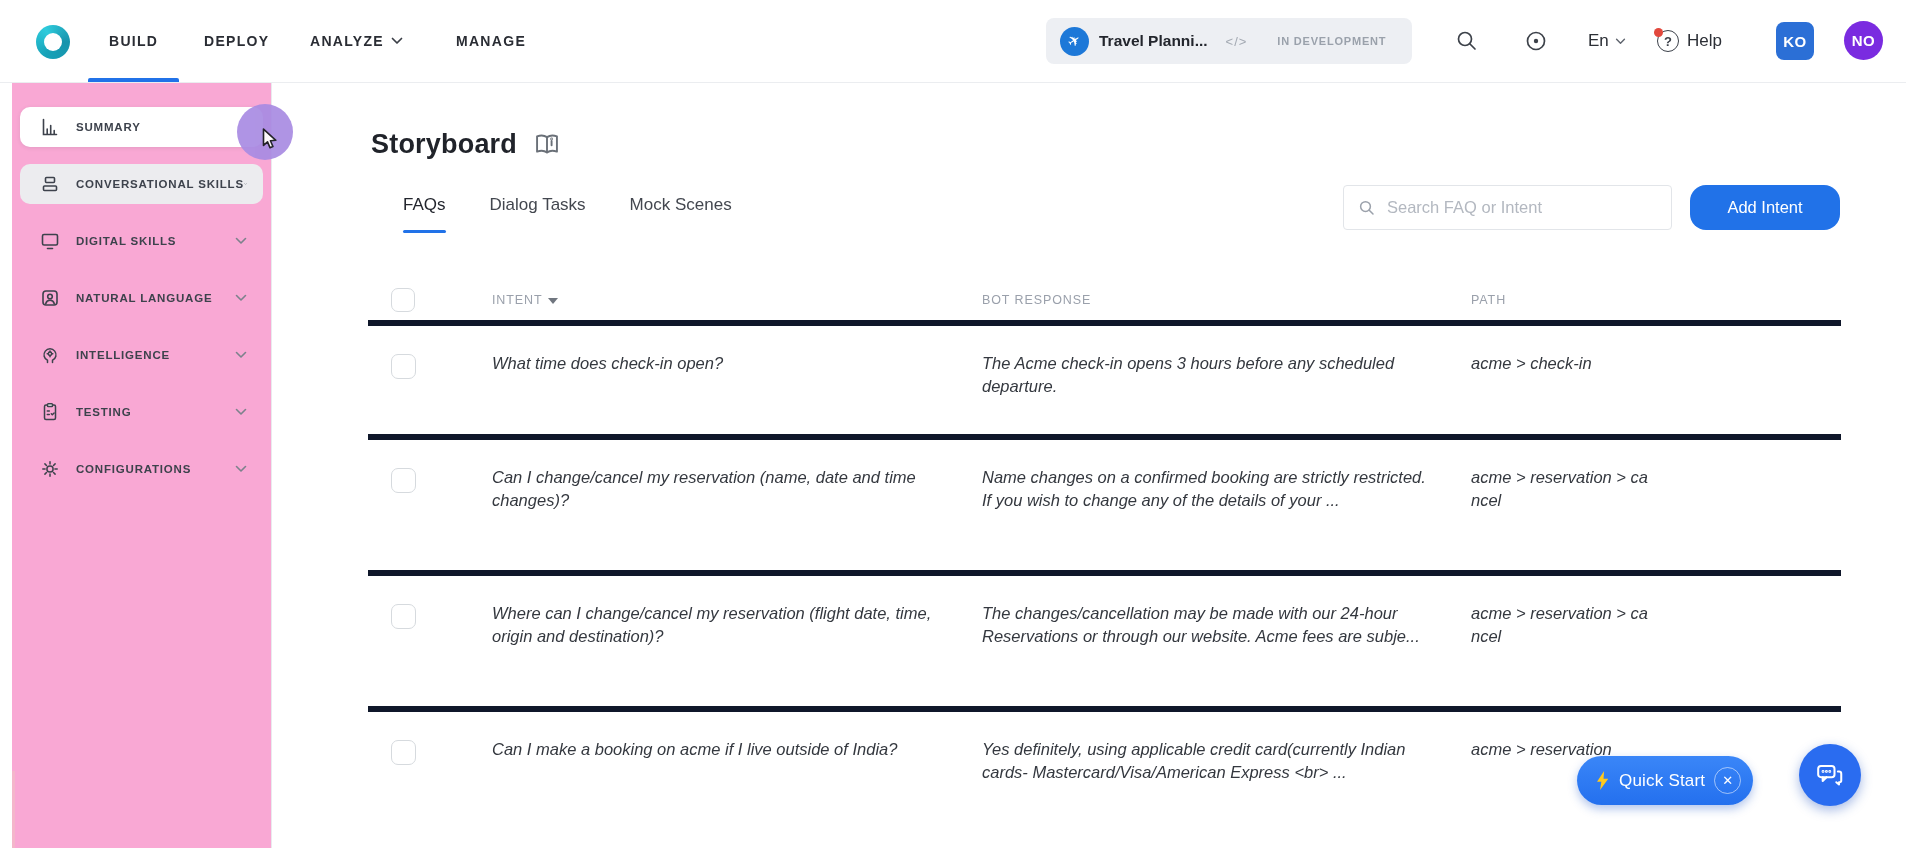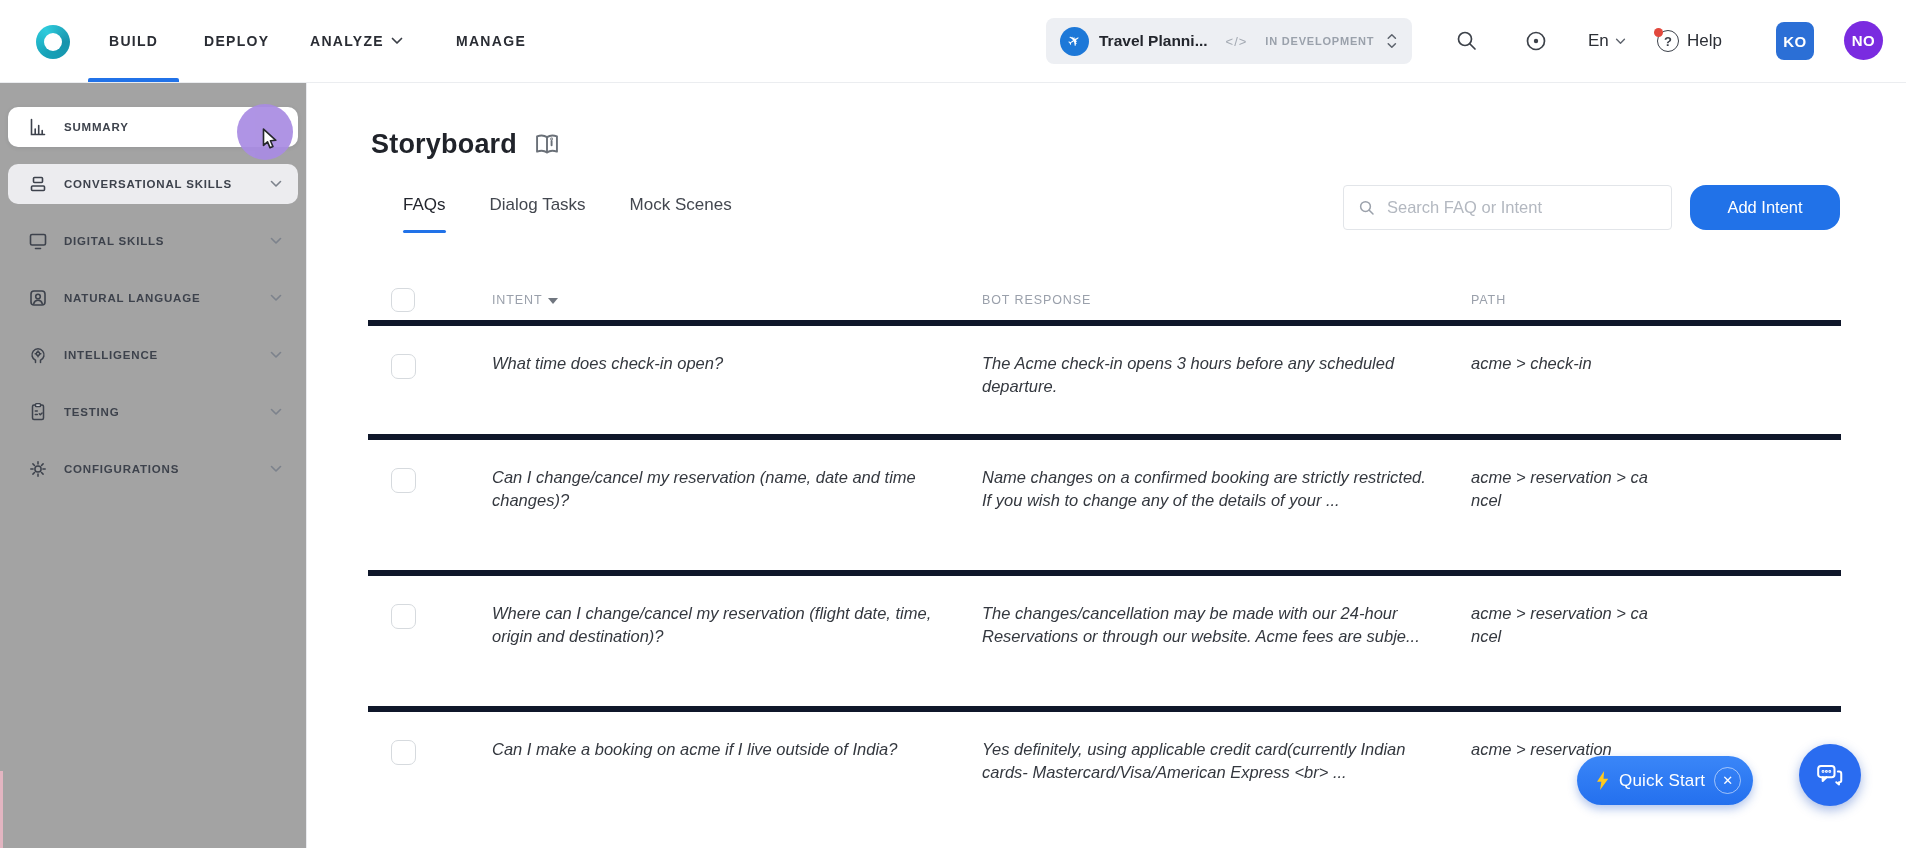--- a/index.html
+++ b/index.html
@@ -16,38 +16,38 @@
               font-size:14px; font-weight:700; letter-spacing:1.3px; color:#2a2d34; }
   .nav-item.active::after { content:""; position:absolute; left:-21px; right:-21px; bottom:0; height:4px; background:#2172e8; border-radius:2px 2px 0 0; }
   .nav-item svg { color:#3a3e46; }
 
   .app-pill { position:absolute; left:1046px; top:18px; width:366px; height:46px; background:#edeff3; border-radius:8px;
               display:flex; align-items:center; padding:0 14px; gap:10px; cursor:pointer; }
   .app-avatar { width:29px; height:29px; border-radius:50%; background:#1d78d8; color:#fff; display:flex; align-items:center; justify-content:center; font-size:15px; flex:0 0 auto; }
   .app-avatar span { display:inline-block; transform:rotate(-32deg); }
   .app-name { font-size:15.5px; font-weight:700; color:#23262d; white-space:nowrap; }
   .code-glyph { font-size:13px; color:#a3a9b2; letter-spacing:1px; font-weight:400; margin-left:8px; }
-  .app-status { font-size:11px; font-weight:700; letter-spacing:0.8px; color:#9aa1ab; margin-left:8px; white-space:nowrap; }
+  .app-status { font-size:11px; font-weight:700; letter-spacing:0.8px; color:#9aa1ab; margin-left:20px; white-space:nowrap; }
   .updown { color:#5d636d; margin-left:2px; }
 
   .hicon { position:absolute; top:29px; width:24px; height:24px; color:#3c4149; cursor:pointer; }
   .lang { position:absolute; left:1588px; top:0; height:82px; display:flex; align-items:center; gap:6px; cursor:pointer; font-size:17px; color:#2c2f36; }
   .lang svg { color:#5d636d; }
   .help { position:absolute; left:1657px; top:0; height:82px; display:flex; align-items:center; gap:8px; cursor:pointer; }
   .help-q { position:relative; width:22px; height:22px; border:1.7px solid #3c414a; border-radius:50%;
             display:flex; align-items:center; justify-content:center; font-size:13px; font-weight:700; color:#3c414a; }
   .help-dot { position:absolute; left:-4px; top:-3px; width:9px; height:9px; border-radius:50%; background:#e2483d; }
   .help-label { font-size:17px; color:#2c2f36; }
   .avatar-ko { position:absolute; left:1776px; top:22px; width:38px; height:38px; border-radius:8px; background:#2b6fd6;
                color:#fff; font-size:15px; font-weight:700; letter-spacing:0.5px; display:flex; align-items:center; justify-content:center; cursor:pointer; }
   .avatar-no { position:absolute; left:1844px; top:21px; width:39px; height:39px; border-radius:50%; background:#7a2be0;
                color:#fff; font-size:15px; font-weight:700; letter-spacing:0.5px; display:flex; align-items:center; justify-content:center; cursor:pointer; }
 
   
-  .sidebar { position:absolute; left:0; top:83px; width:307px; height:765px; background:#a3a3a3; border-right:1px solid #e9eaee; padding-top:24px; z-index:10; }
+  .sidebar { position:absolute; left:12px; top:83px; width:260px; height:765px; background:#f9a8d4; border-right:1px solid #e9eaee; padding-top:24px; z-index:10; }
   .side-item { position:relative; height:40px; margin:0 8px 17px 8px; border-radius:10px; display:flex; align-items:center; padding:0 16px 0 20px; cursor:pointer; }
   .side-item.card { background:#fff; box-shadow:0 1px 4px rgba(40,45,60,0.10); }
   .side-item.highlight { background:#ececef; }
   .side-icon { width:20px; height:20px; color:#3d424c; flex:0 0 auto; margin-right:16px; }
   .side-label { font-size:11.5px; font-weight:700; letter-spacing:0.07em; color:#3d424c; white-space:nowrap; }
   .side-chev { margin-left:auto; color:#7c828c; }
 
   .click-highlight { position:absolute; left:237px; top:104px; width:56px; height:56px; border-radius:50%;
                      background:#a98ce3; opacity:0.93; z-index:40; pointer-events:none; }
   .click-highlight svg { position:absolute; left:20px; top:22px; }

